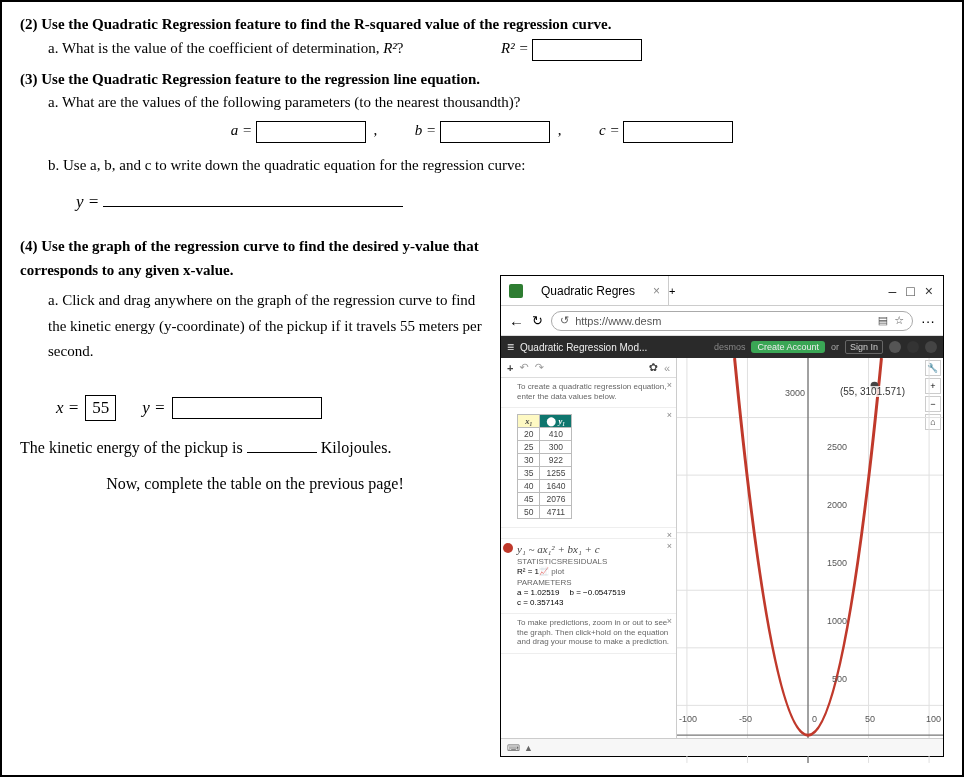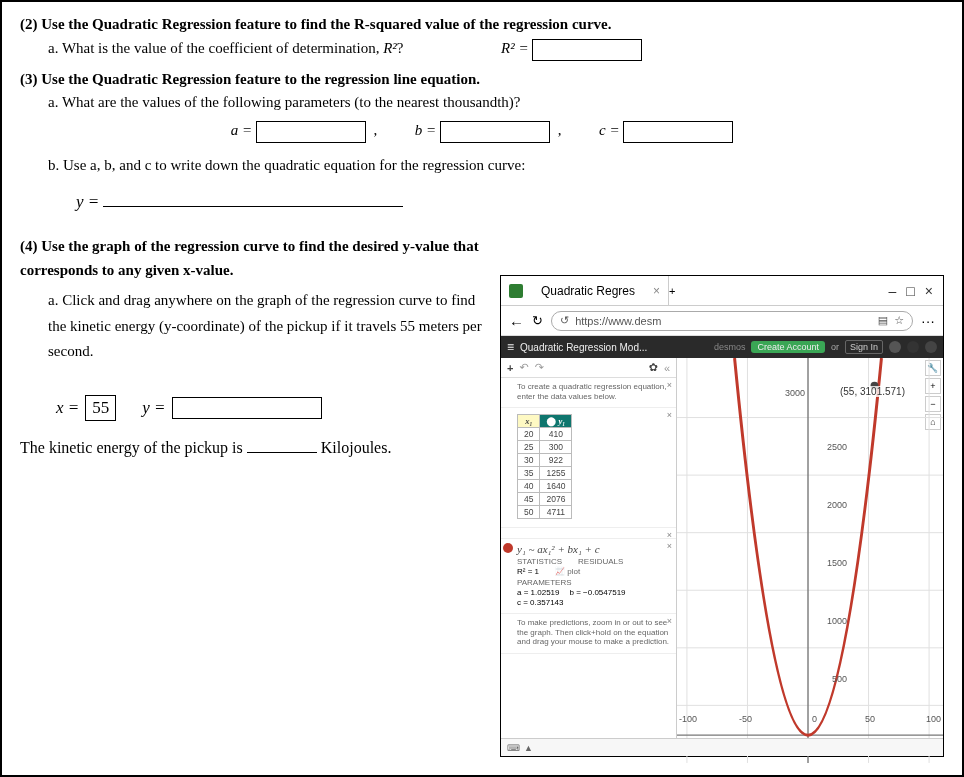--- a/index.html
+++ b/index.html
@@ -139,20 +139,21 @@
     <span class="math-i" style="font-size:17px">x  =</span>
     <span class="val-box">55</span>
     <span style="width:14px;"></span>
     <span class="math-i" style="font-size:17px">y  =</span>
     <span class="inline-box wider"></span>
   </div>
   <div class="lastlines">
     <div class="line">
       <span>The kinetic energy of the pickup is </span><span class="underline-short"></span><span> Kilojoules.</span>
     </div>
+    <div class="line" style="text-align:center">Now, complete the table on the previous page!</div>
   </div>
 </div>
 
 <div class="browserwrap">
 
   <div class="tabrow">
     <div class="tab">
       <span class="favicon"></span>
       <span class="txt">Quadratic Regres</span>
       <span style="color:#888;font-size:12px">×</span>
@@ -241,25 +242,25 @@
         </tbody>
           </table>
       </div>
       <div class="exprblock">
         <span class="close">×</span>
       </div>
       <div class="exprblock">
         <span class="close">×</span>
         <span style="position:absolute;left:2px;top:4px;width:10px;height:10px;border-radius:50%;background:#c0392b;"></span>
         <div class="formula">y₁ ~ ax₁² + bx₁ + c</div>
-        <div style="display:flex;gap:16px;margin-top:2px;">
+        <div style="display:flex;margin-top:2px;">
           <div class="small">STATISTICS</div>
           <div class="small">RESIDUALS</div>
         </div>
-        <div style="display:flex;gap:16px;">
+        <div style="display:flex;">
           <div class="small" style="color:#000">R² = 1</div>
           <div class="small">📈 <span>plot</span></div>
         </div>
         <div class="small" style="margin-top:2px">PARAMETERS</div>
         <div style="display:flex;gap:10px;">
           <div class="small" style="color:#000">a = 1.02519</div>
           <div class="small" style="color:#000">b = −0.0547519</div>
         </div>
         <div class="small" style="color:#000">c = 0.357143</div>
       </div>

